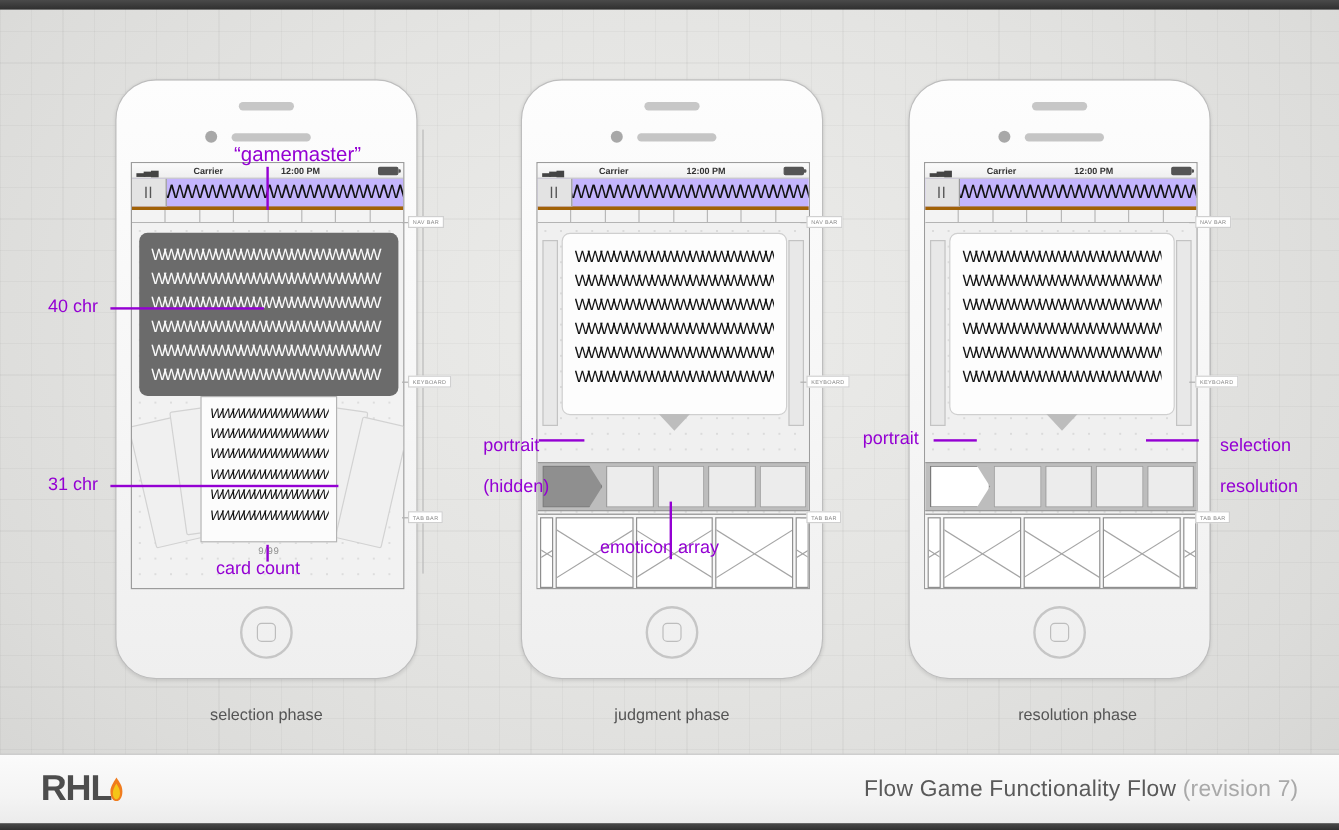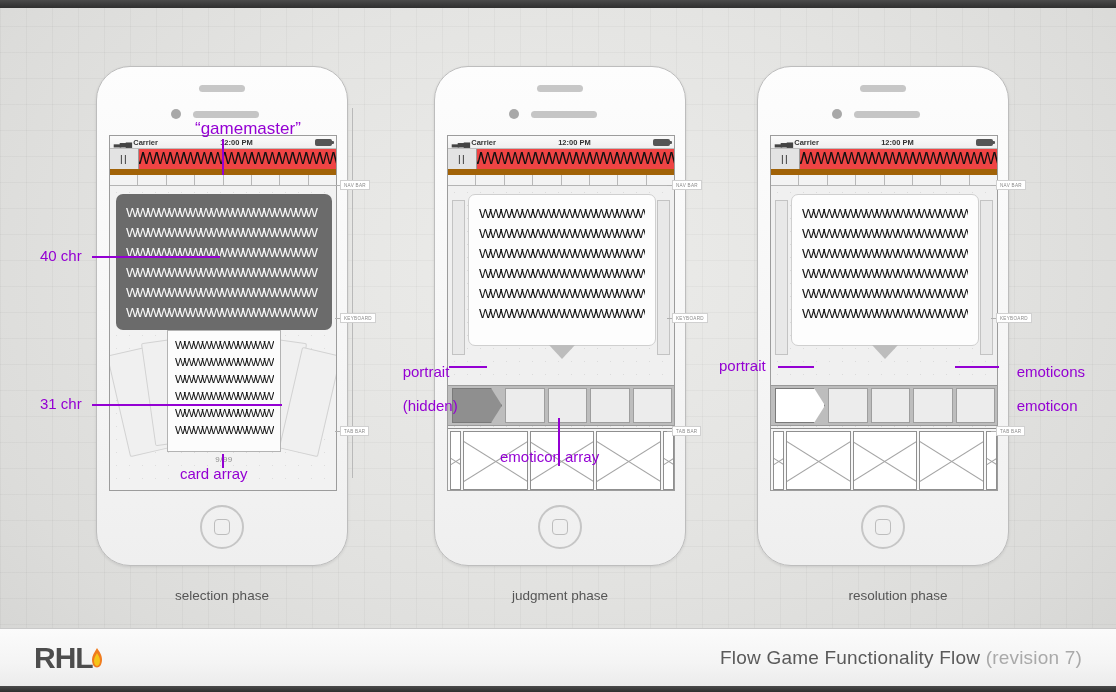--- a/index.html
+++ b/index.html
@@ -53,28 +53,28 @@
     width:16px; height:16px; border:1.6px solid #bdbdbd; border-radius:4px; display:block; }
 
   
   .screen{ position:absolute; left:12px; top:68px; width:228px; height:356px;
     background:#fff; border:1px solid #9c9c9c; overflow:hidden; }
 
   .statusbar{ height:13px; background:linear-gradient(to bottom,#fbfbfb,#efefef);
     border-bottom:1px solid #bdbdbd; display:flex; align-items:center;
     padding:0 4px; font-size:7.5px; color:#333; font-weight:bold; }
   .sb-sig{ letter-spacing:-1px; font-size:9px; margin-right:2px; color:#444; }
-  .sb-carrier{ font-size:7.5px; }
+  .sb-carrier{ font-size:7.5px;margin-left:28px; }
   .sb-time{ flex:1; text-align:center; font-size:7.5px; }
   .sb-batt{ width:17px; height:7px; border:1px solid #555; border-radius:1.5px;
     position:relative; background:#555; }
   .sb-batt:after{ content:""; position:absolute; right:-3px; top:1.5px; width:2px; height:3px;
     background:#555; border-radius:0 1px 1px 0; }
 
-  .navbar{ height:26px; background:#ef4444; border-bottom:6px solid #a16207;
+  .navbar{ height:26px; background:#c4b5fd; border-bottom:3px solid #a16207;
     display:flex; align-items:stretch; }
   .navbtn{ width:29px; background:#e3e3e3; border-right:1px solid #9a9a9a;
     display:flex; align-items:center; justify-content:center; color:#555; font-size:13px;
     letter-spacing:1px; }
   .navtitle{ flex:1; display:flex; align-items:center; justify-content:center;
     overflow:hidden; font-size:16px; letter-spacing:-1.5px; color:#111; font-weight:500;
     white-space:nowrap; }
 
   .segbar{ height:11px; background:#f3f3f3; border-bottom:1px solid #b4b4b4; display:flex; }
   .segbar div{ flex:1; border-right:1px solid #b8b8b8; }
@@ -111,21 +111,21 @@
   
   .fan{ position:absolute; left:0; top:142px; width:228px; height:130px; }
   .fcard{ position:absolute; background:#f0f0f0; border:1px solid #d2d2d2; width:40px; height:104px;
     border-radius:2px; }
   .fcard.s1{ left:8px;  top:22px; transform:rotate(-13deg); }
   .fcard.s2{ left:38px; top:12px; transform:rotate(-8deg); }
   .fcard.s3{ left:150px;top:12px; transform:rotate(8deg); }
   .fcard.s4{ left:180px;top:22px; transform:rotate(13deg); }
   .maincard{ position:absolute; left:50%; transform:translateX(-50%); top:2px;
     width:114px; height:122px; background:#fcfcfc; border:1px solid #b3b3b3; }
-  .maincard .wrap{ padding:6px 6px 0 7px; }
+  .maincard .wrap{ padding:6px 6px 0 7px;font-style:italic; }
   .maincard .wline{ font-size:11.5px; letter-spacing:-2px; line-height:17px; color:#111; }
   .cardcount{ position:absolute; left:50%; transform:translateX(-50%); top:127px;
     font-size:8px; color:#8f8f8f; letter-spacing:0.5px; }
 
   
   .strip{ position:absolute; left:0; bottom:66px; width:228px; height:41px;
     background:#bdbdbd; border-top:1px solid #9a9a9a; border-bottom:1px solid #9a9a9a;
     display:flex; align-items:center; padding:3px 4px; gap:3px; }
   .portrait{ position:relative; width:50px; height:35px; border:1px solid #7a7a7a;
     clip-path:polygon(0 0, 78% 0, 100% 50%, 78% 100%, 0 100%); }
@@ -384,38 +384,38 @@
 
   <div class="anno big" style="left:172px; top:112px;margin-left:23px;">“gamemaster”</div>
   <div class="vline" style="left:222px; top:131px; height:36px;"></div>
 
   <div class="anno" style="left:40px; top:239px;">40 chr</div>
   <div class="hline" style="left:92px; top:248px; width:128px;"></div>
 
   <div class="anno" style="left:40px; top:387px;">31 chr</div>
   <div class="hline" style="left:92px; top:396px; width:190px;"></div>
 
-  <div class="anno" style="left:180px; top:457px;">card array</div>
+  <div class="anno" style="left:180px; top:457px;">card count</div>
   <div class="vline" style="left:222px; top:446px; height:14px;"></div>
 
   <div class="anno" style="left:386px; top:338px;">
     <span>portrait</span><br>
     <span>(hidden)</span>
   </div>
   <div class="hline" style="left:449px; top:358px; width:38px;"></div>
 
   <div class="anno" style="left:500px; top:440px;">emoticon array</div>
   <div class="vline" style="left:558px; top:410px; height:48px;"></div>
 
   <div class="anno" style="left:719px; top:349px;">portrait</div>
   <div class="hline" style="left:778px; top:358px; width:36px;"></div>
 
   <div class="anno" style="left:1000px; top:338px;">
-    <span>emoticons</span><br>
-    <span>emoticon</span>
+    <span>selection</span><br>
+    <span>resolution</span>
   </div>
   <div class="hline" style="left:955px; top:358px; width:44px;"></div>
 
   <div class="phase" style="left:96px;">selection phase</div>
   <div class="phase" style="left:434px;">judgment phase</div>
   <div class="phase" style="left:772px;">resolution phase</div>
 </div>
 
 <div class="footer">
   <div class="footer-inner">

